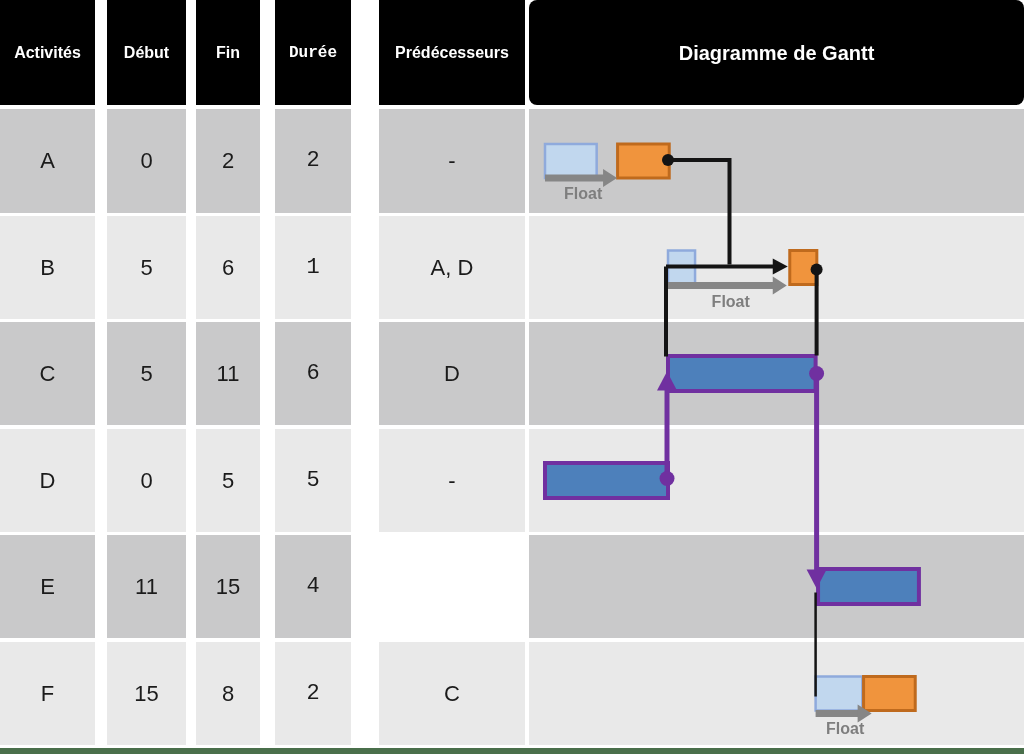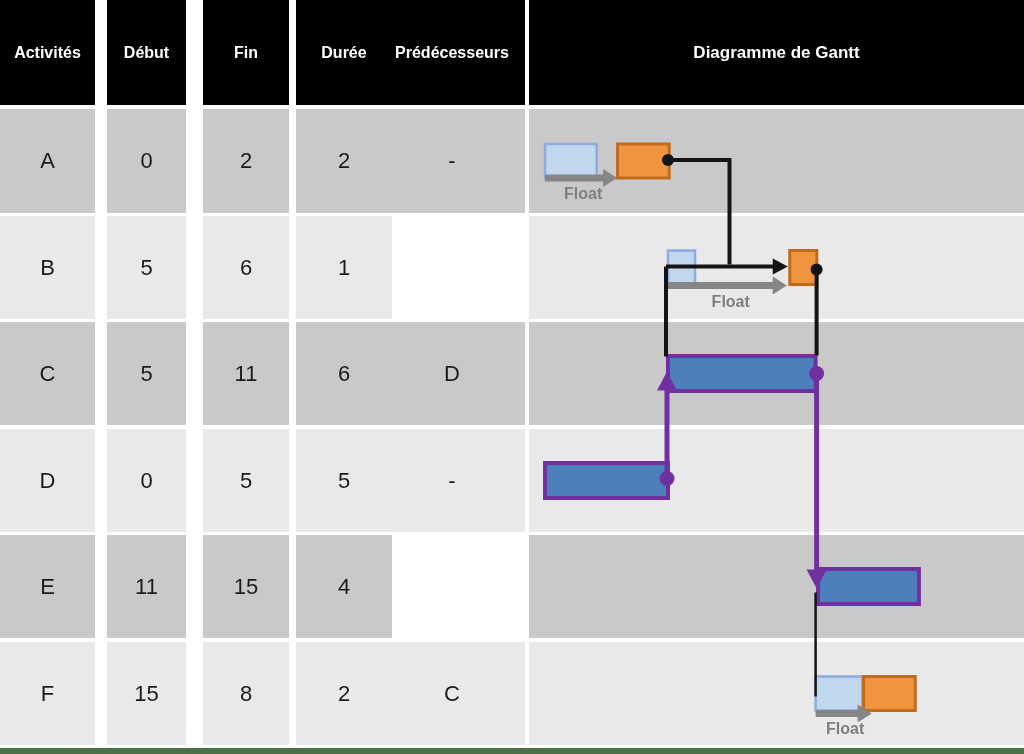--- a/index.html
+++ b/index.html
@@ -5,28 +5,28 @@
   html,body{margin:0;padding:0;background:#ffffff;}
   #stage{
     position:relative;width:1024px;height:754px;background:#ffffff;overflow:hidden;
     font-family:"Liberation Sans",sans-serif;
   }
   .cell{
     position:absolute;display:flex;align-items:center;justify-content:center;
     color:#1b1b1b;font-size:22px;line-height:1;
   }
   .hdr{background:#000000;color:#ffffff;font-weight:bold;font-size:16px;}
-  .hdr.big{font-size:17px;}
+  .hdr.big{font-size:20px;border-radius:8px;}
   .dark{background:#c9c9ca;}
   .light{background:#e9e9e9;}
   
   .c1{left:0;width:95px;}
   .c2{left:107px;width:79px;}
-  .c3{left:203px;width:86px;}
-  .c4{left:296px;width:96px;}
+  .c3{left:196px;width:64px;}
+  .c4{left:275px;width:76px;font-family:Liberation Mono, monospace;}
   .c5{left:379px;width:146px;}
   .c6{left:529px;width:495px;}
   
   .r0{top:0;height:105px;}
   .r1{top:109px;height:104px;}
   .r2{top:216px;height:103px;}
   .r3{top:322px;height:103px;}
   .r4{top:429px;height:103px;}
   .r5{top:535px;height:103px;}
   .r6{top:642px;height:103px;}
@@ -50,20 +50,21 @@
   <div class="cell dark c2 r1">0</div>
   <div class="cell dark c3 r1">2</div>
   <div class="cell dark c4 r1">2</div>
   <div class="cell dark c5 r1">-</div>
   <div class="cell dark c6 r1"></div>
 
   <div class="cell light c1 r2">B</div>
   <div class="cell light c2 r2">5</div>
   <div class="cell light c3 r2">6</div>
   <div class="cell light c4 r2">1</div>
+  <div class="cell light c5 r2">A, D</div>
   <div class="cell light c6 r2"></div>
 
   <div class="cell dark c1 r3">C</div>
   <div class="cell dark c2 r3">5</div>
   <div class="cell dark c3 r3">11</div>
   <div class="cell dark c4 r3">6</div>
   <div class="cell dark c5 r3">D</div>
   <div class="cell dark c6 r3"></div>
 
   <div class="cell light c1 r4">D</div>

